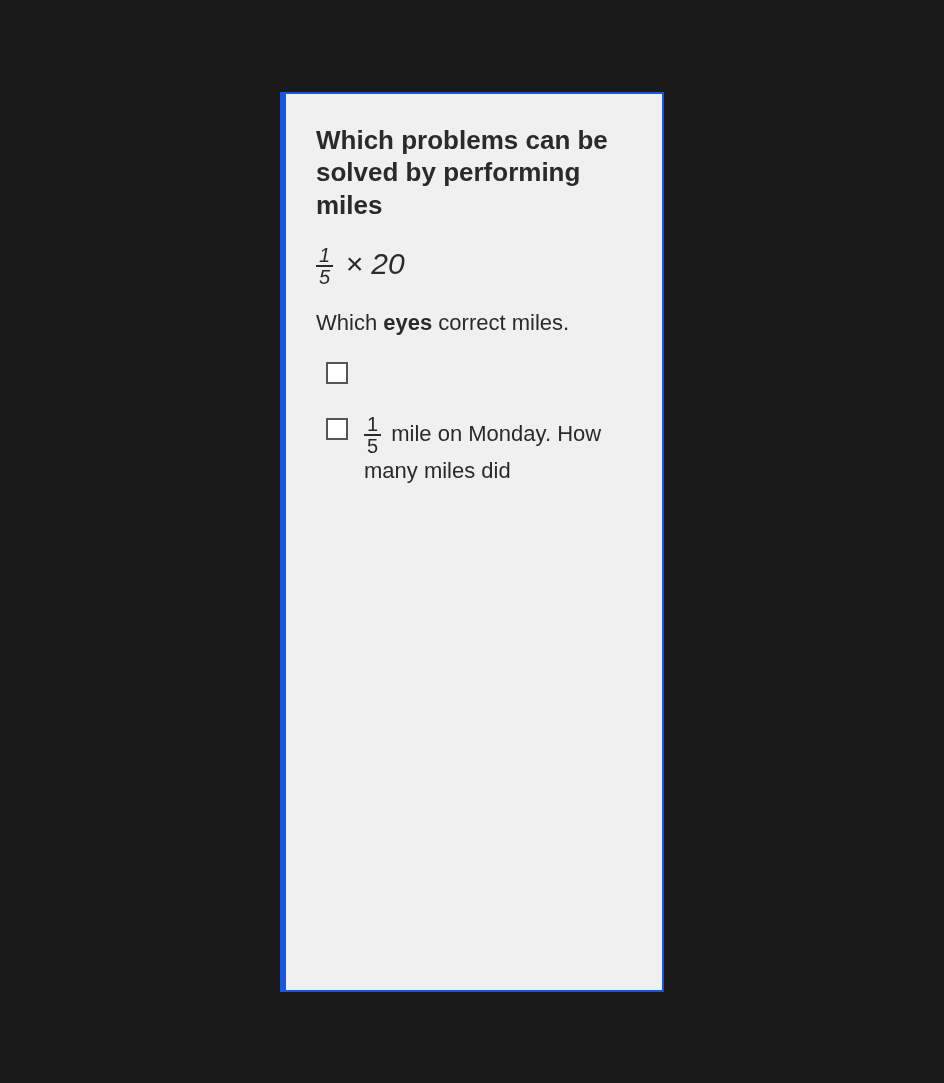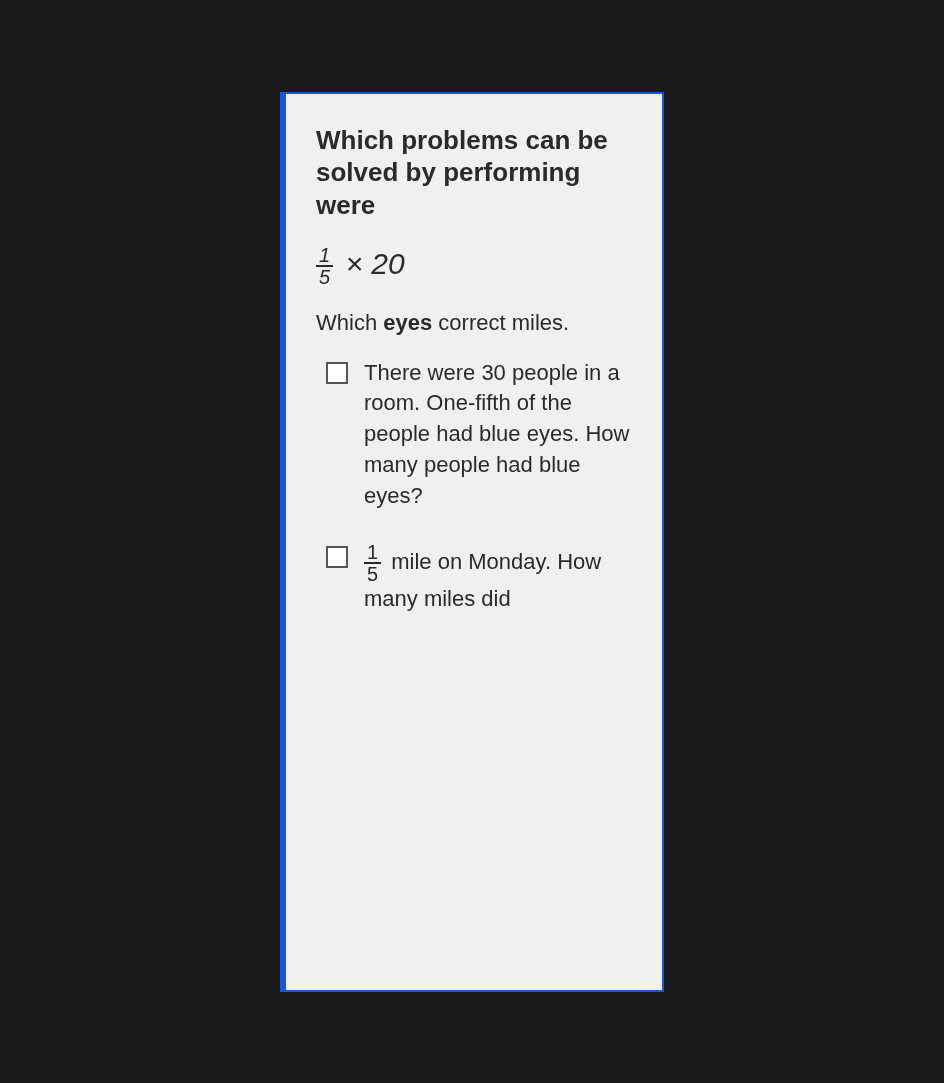--- a/index.html
+++ b/index.html
@@ -97,40 +97,37 @@
       line-height: 1.4;
     }
   </style>
 </head>
 <body>
 
 <div class="card">
 
   <div class="question-header">
     <span>Which problems can be</span><br>
-    <span>solved by performing were</span><br>
+    <span>solved by performing miles</span><br>
   </div>
 
   <div class="formula">
     <span class="fraction">
       <span class="num">1</span>
       <span class="den">5</span>
     </span>
     <span>× 20</span>
   </div>
 
   <div class="select-label">
     <span>Which </span><strong>eyes</strong><span> correct miles.</span>
   </div>
 
   <div class="answer-option">
     <div class="checkbox"></div>
-    <div class="option-text">
-      <span>There were 30 people in a room. One-fifth of the people had blue eyes. How many people had blue eyes?</span>
-    </div>
   </div>
 
   <div class="answer-option">
     <div class="checkbox"></div>
     <div class="option-text">
       <span>
         <span class="fraction">
           <span class="num">1</span>
           <span class="den">5</span>
         </span>

